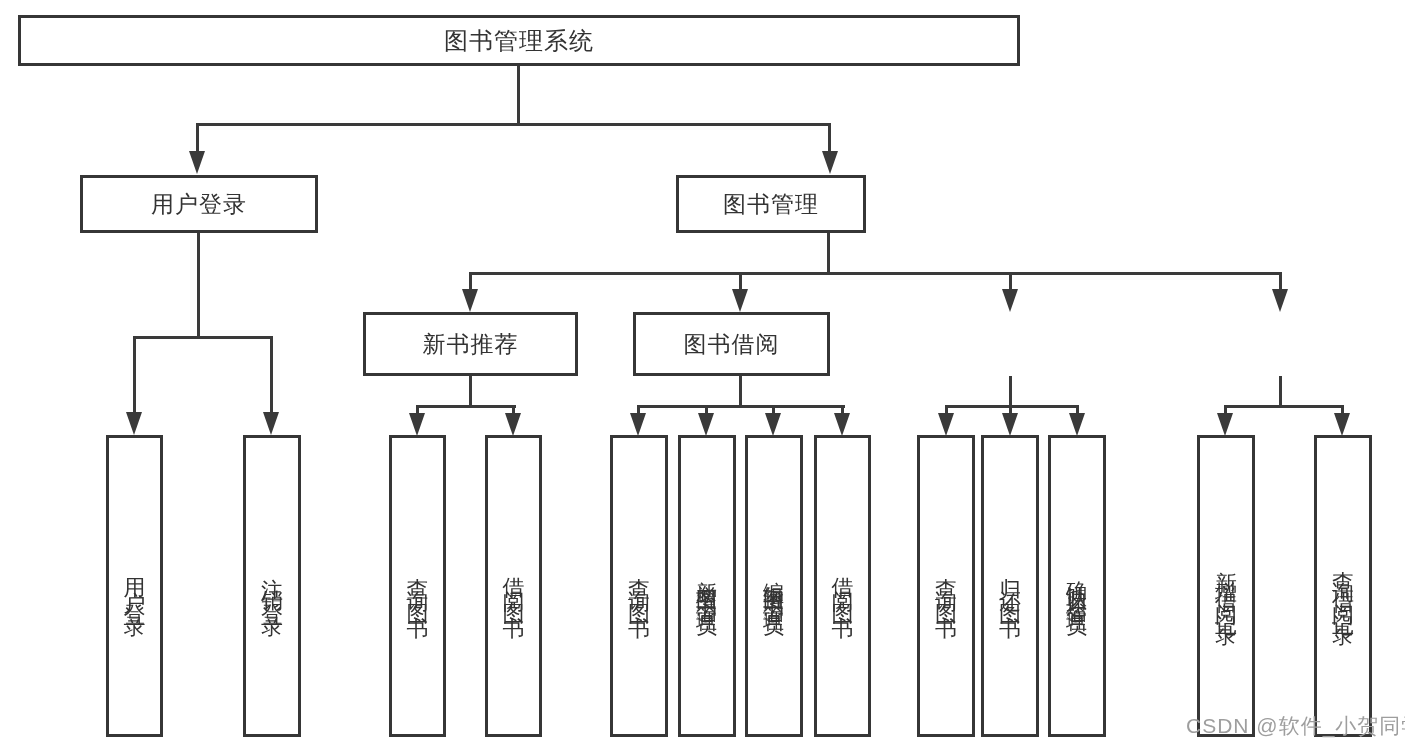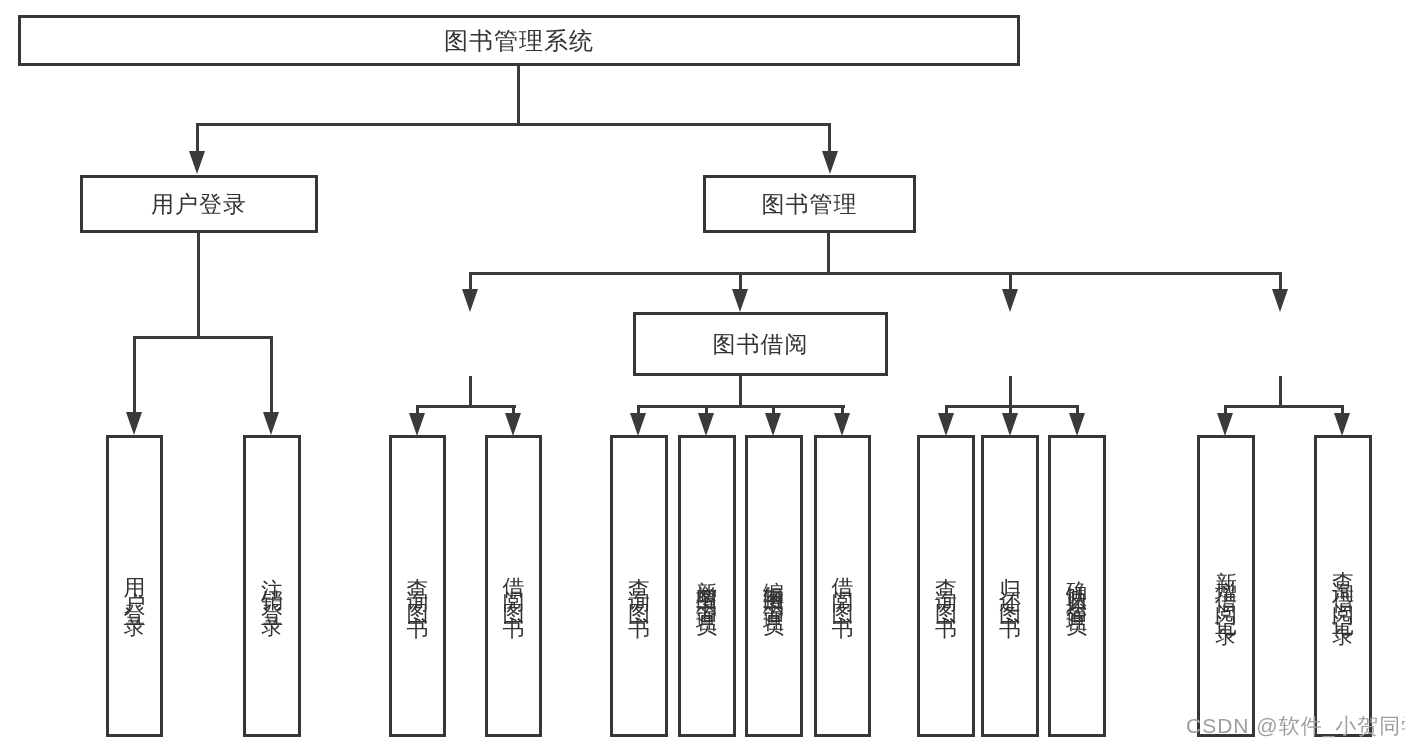--- a/index.html
+++ b/index.html
@@ -24,25 +24,28 @@
 
 <div class="canvas">
 
   <div class="box root" style="left:18px;top:15px;width:1002px;height:51px;">
     <span class="hlabel">图书管理系统</span>
   </div>
 
   <div class="box" style="left:80px;top:175px;width:238px;height:58px;">
     <span class="hlabel">用户登录</span>
   </div>
-  <div class="box" style="left:703px;top:175px;width:213px;height:58px;">
+  <div class="box" style="left:676px;top:175px;width:190px;height:58px;">
     <span class="hlabel">图书管理</span>
   </div>
 
-  <div class="box" style="left:633px;top:312px;width:255px;height:64px;">
+  <div class="box" style="left:363px;top:312px;width:215px;height:64px;">
+    <span class="hlabel">新书推荐</span>
+  </div>
+  <div class="box" style="left:633px;top:312px;width:197px;height:64px;">
     <span class="hlabel">图书借阅</span>
   </div>
 
   <div class="box leaf" style="left:106px;top:435px;width:57px;height:302px;">
     <span class="vlabel">用户登录</span>
   </div>
   <div class="box leaf" style="left:243px;top:435px;width:58px;height:302px;">
     <span class="vlabel">注销登录</span>
   </div>
 

